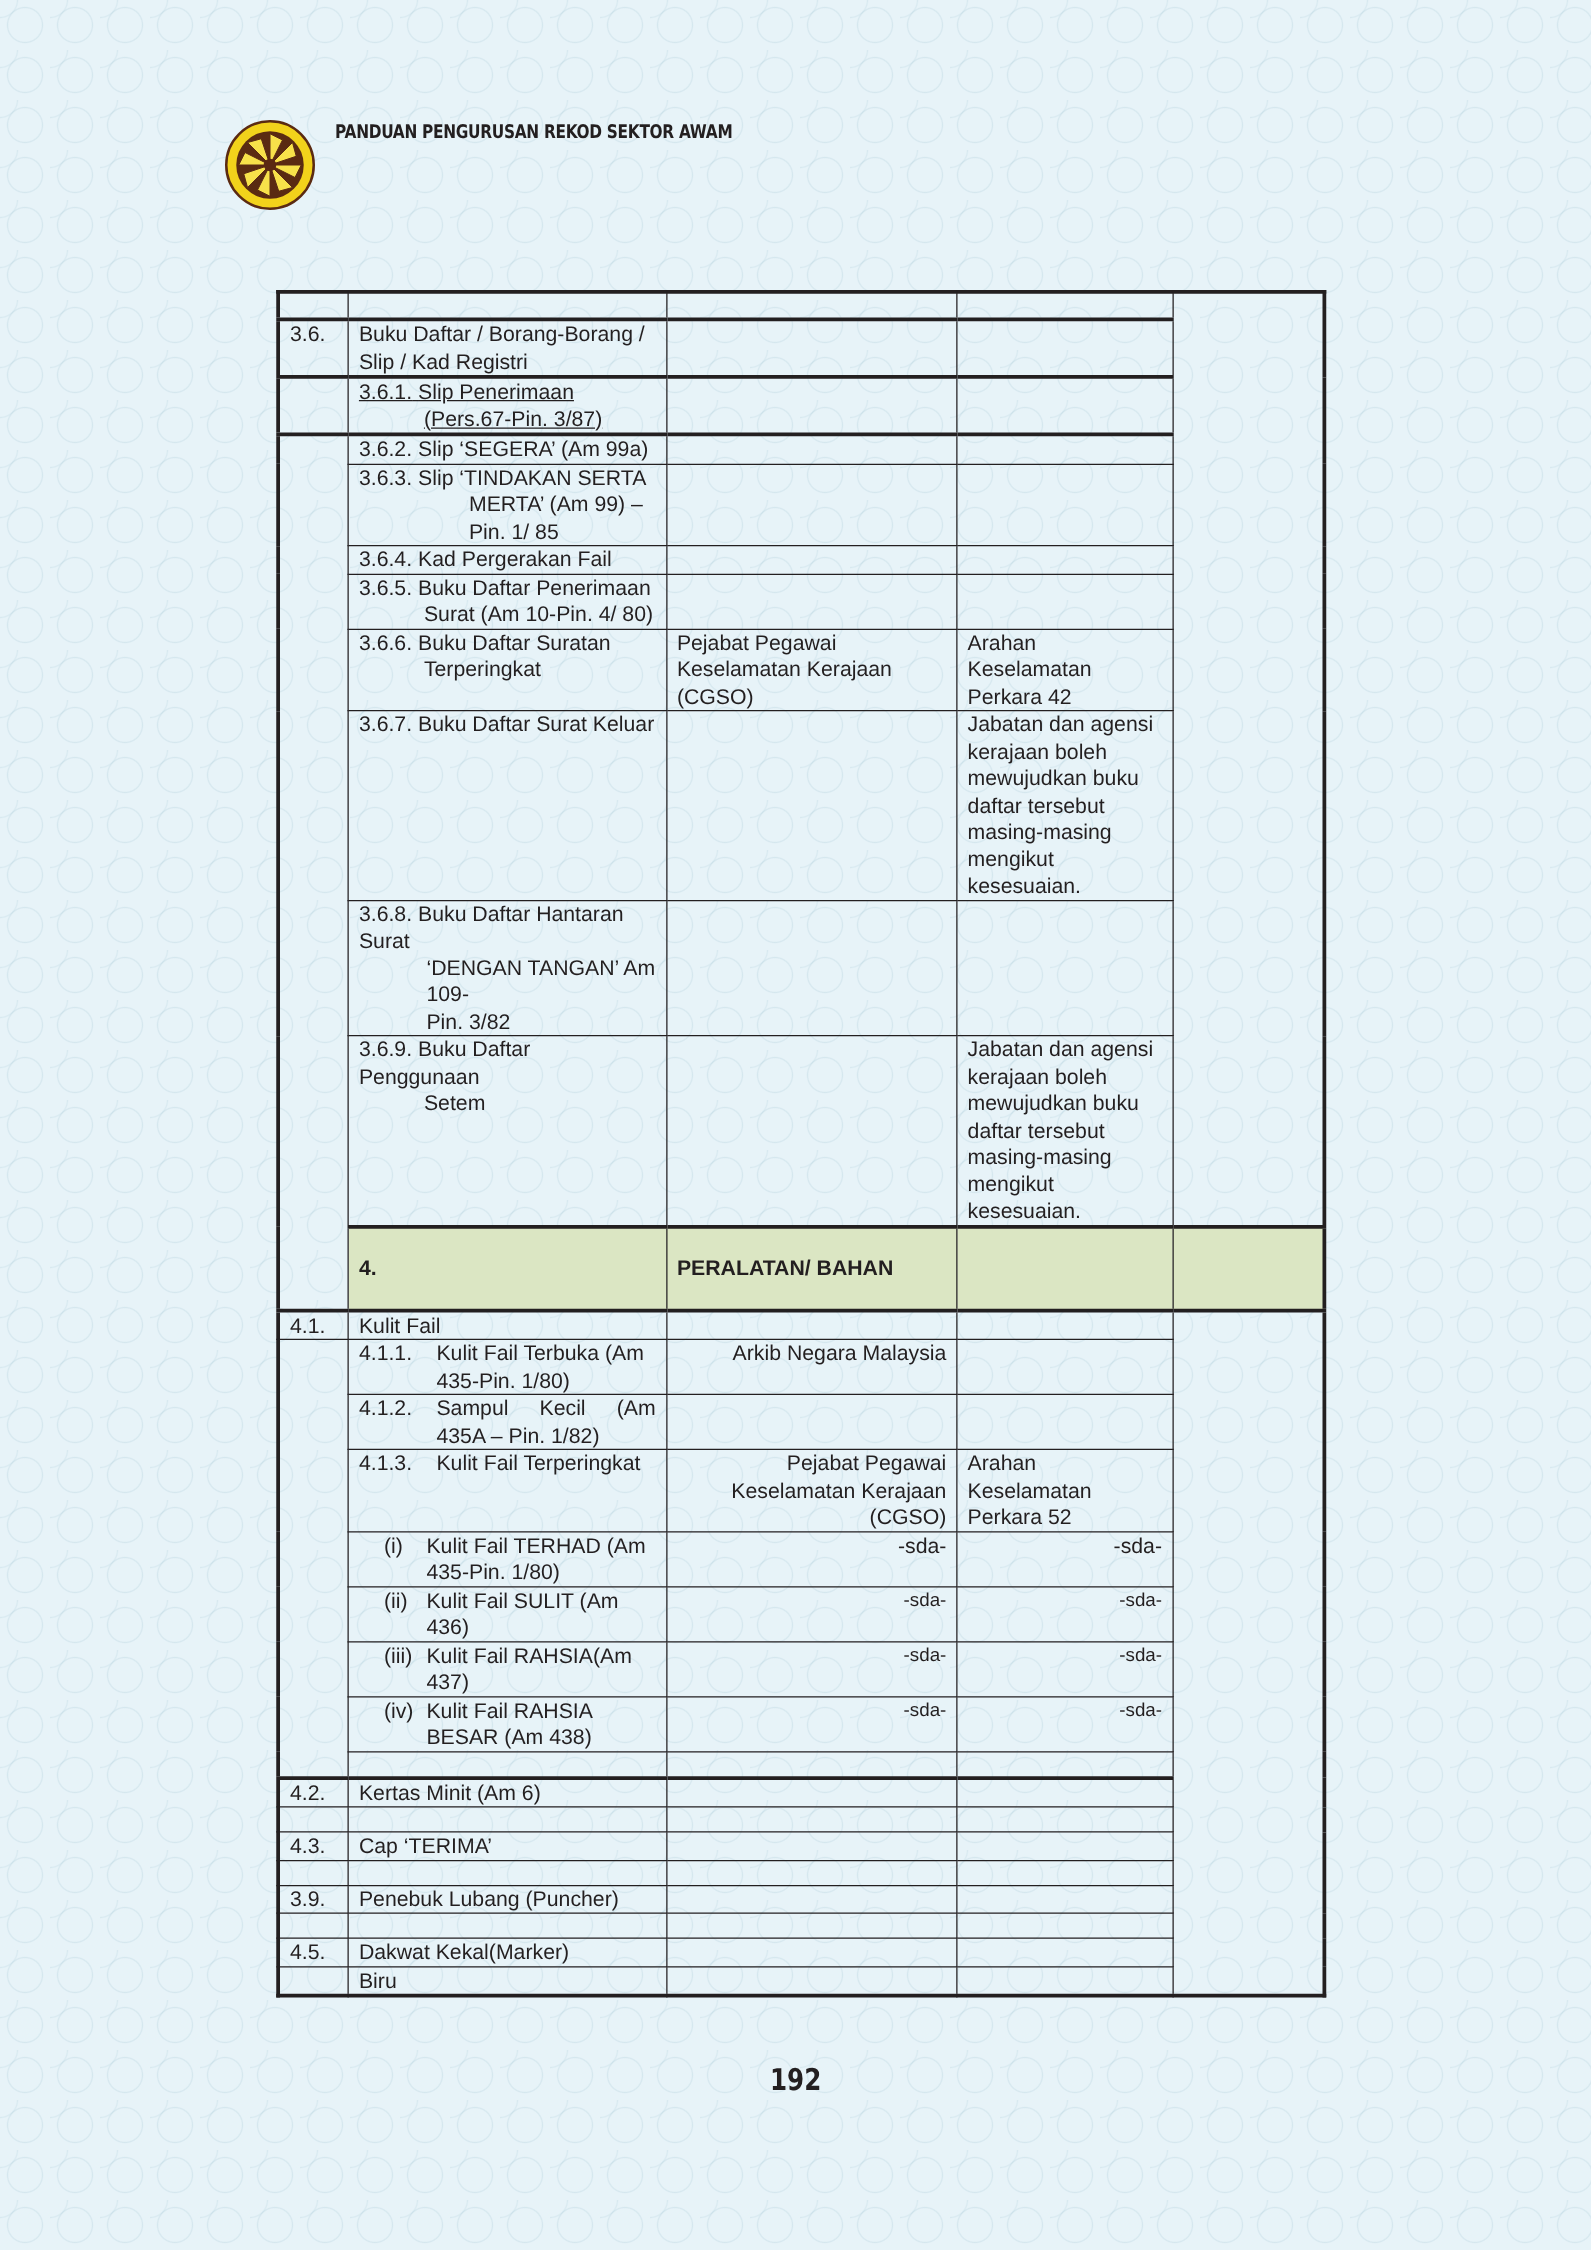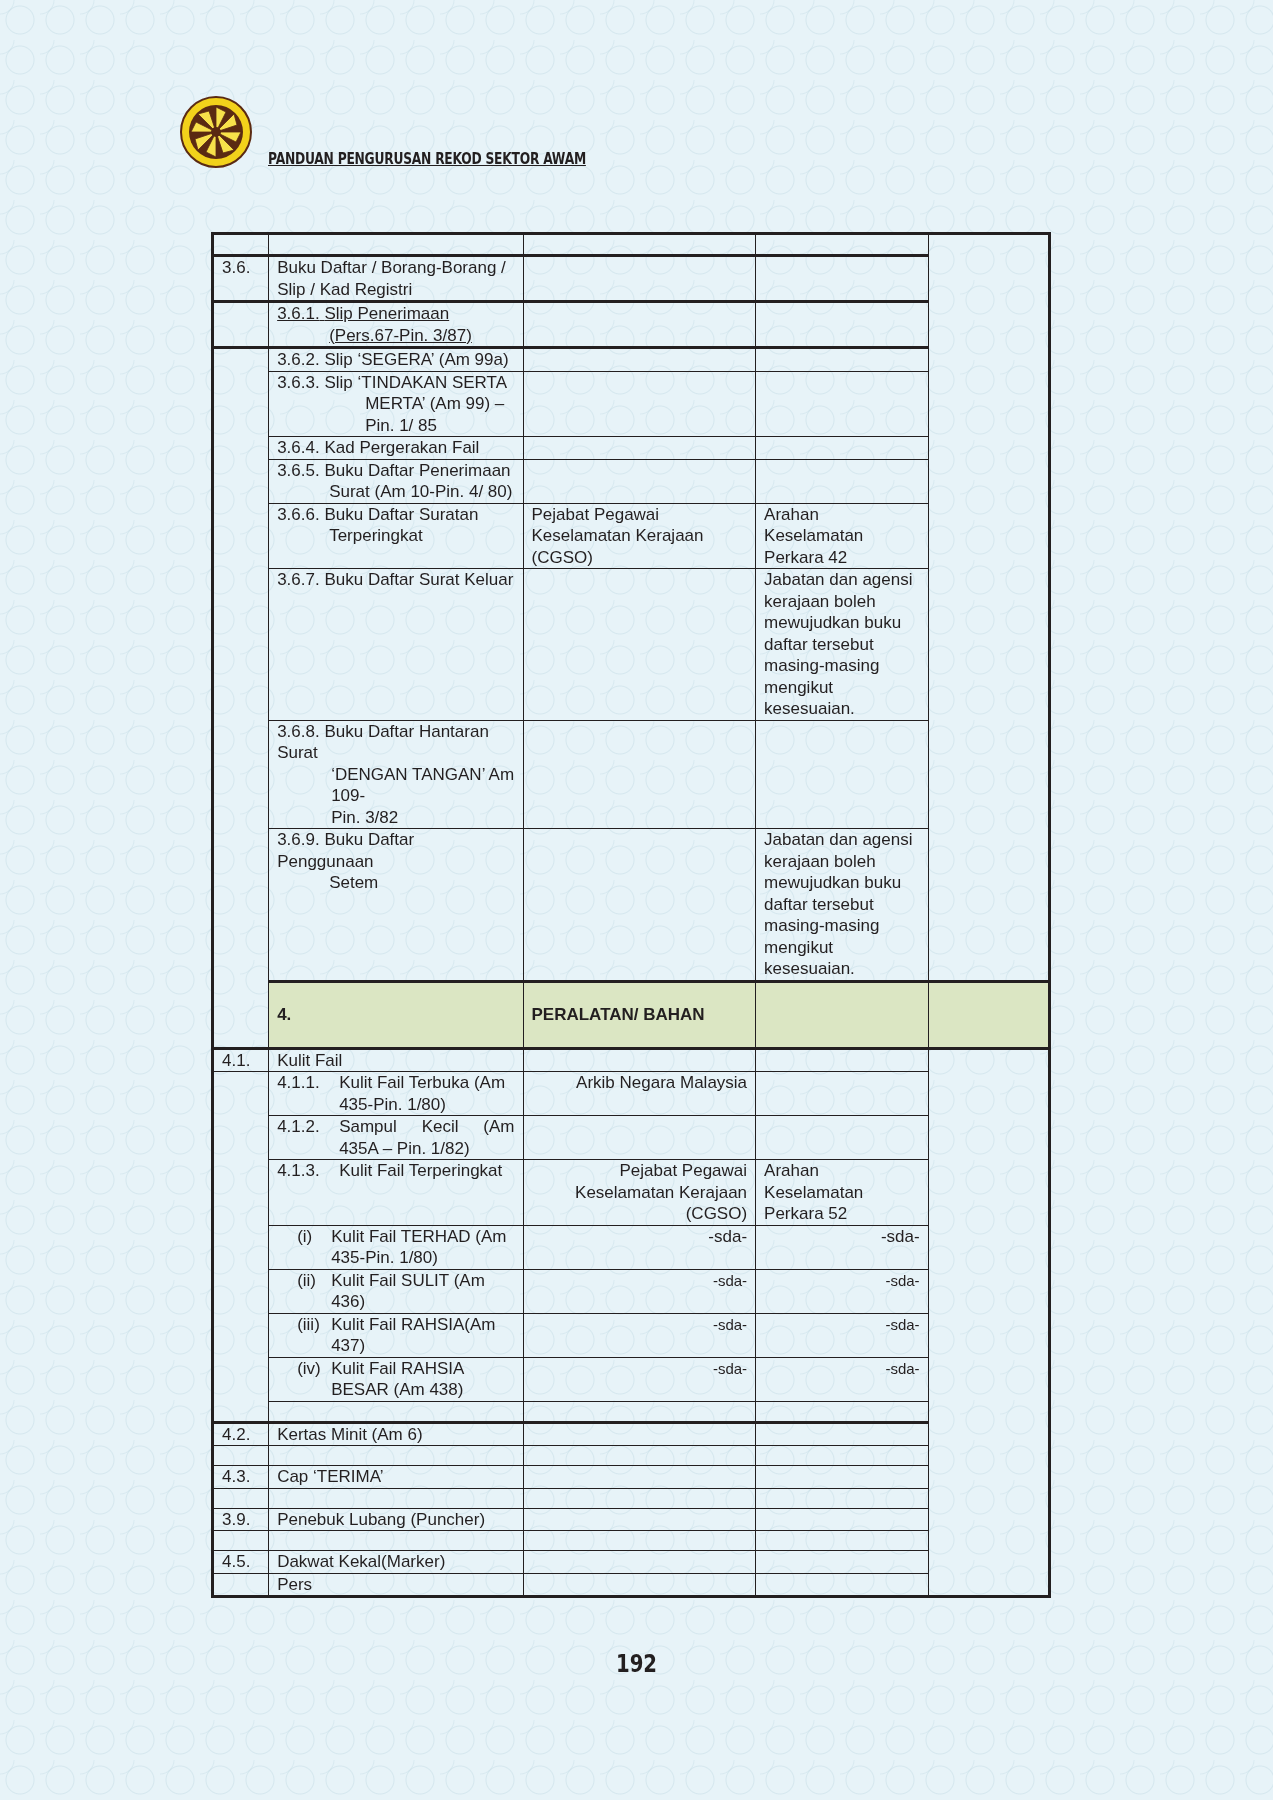--- a/index.html
+++ b/index.html
@@ -6,29 +6,29 @@
   body {
     width: 1273px; height: 1800px; position: relative; overflow: hidden;
     background-color: #e7f3f8;
     background-image:
       radial-gradient(circle at 20px 20px, transparent 13px, rgba(150,190,205,0.22) 14px, transparent 15px),
       radial-gradient(circle at 0px 0px, transparent 13px, rgba(150,190,205,0.18) 14px, transparent 15px);
     background-size: 40px 40px;
     font-family: "Liberation Sans", sans-serif;
     color: #231f20;
   }
-  .header { position: absolute; left: 180px; top: 96px; display: flex; align-items: flex-end; text-decoration: underline; }
+  .header { position: absolute; left: 180px; top: 96px; display: flex; align-items: flex-start; }
   .logo { width: 72px; height: 72px; }
   .header-title {
     margin-left: 16px; font-family: "DejaVu Sans", sans-serif; font-weight: bold;
     font-size: 15px; letter-spacing: -0.3px; transform: scaleX(0.82); transform-origin: left center;
     color: #231f20;
   }
   table.doc {
-    position: absolute; left: 211px; top: 232px; width: 840px;
+    position: absolute; left: 221px; top: 232px; width: 840px;
     border-collapse: collapse; font-size: 17px; line-height: 21.5px;
     border: 3px solid #231f20;
   }
   table.doc td {
     border: 1.5px solid #231f20; vertical-align: top; padding: 0 8px;
   }
   td.c1 { width: 49px; }
   td.c2 { width: 336px; margin-top: 28px; }
   td.c3 { width: 168px; }
   td.c4 { width: 218px; margin-top: 16px; }
@@ -249,20 +249,20 @@
         <td class="c4"></td>
       </tr>
   <tr>
     <td class="c1">4.5.</td>
     <td class="c2">Dakwat Kekal(Marker)</td>
     <td class="c3"></td>
         <td class="c4"></td>
   </tr>
   <tr>
     <td class="c1"></td>
-    <td class="c2">Pers</td>
+    <td class="c2">Biru</td>
     <td class="c3"></td>
         <td class="c4"></td>
   </tr>
 </tbody>
   </table>
 
 <div class="page-num">192</div>
 
 </body></html>

